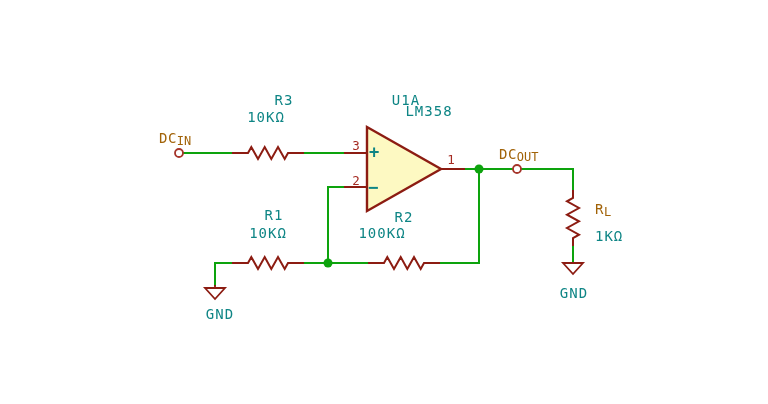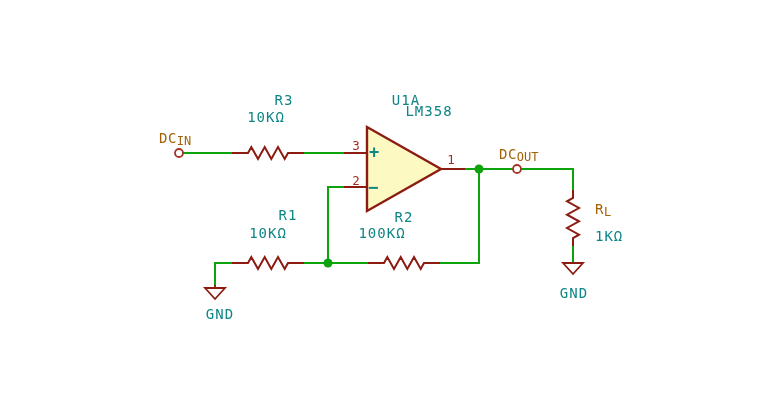--- a/index.html
+++ b/index.html
@@ -120,21 +120,21 @@
   <div class="pinnum" style="left:356px;top:146px;">3</div>
   <div class="pinnum" style="left:356px;top:181px;">2</div>
   <div class="pinnum" style="left:451px;top:160px;">1</div>
 
   <div class="opsign" style="left:374px;top:152px;">+</div>
   <div class="opsign" style="left:373px;top:187px;">−</div>
 
   <div class="lbl" style="left:268px;top:100px;padding-left:32px;">R3</div>
   <div class="lbl" style="left:266px;top:117px;">10KΩ</div>
 
-  <div class="lbl" style="left:280px;top:215px;padding-left:16px;">R1</div>
+  <div class="lbl" style="left:266px;top:215px;padding-left:16px;">R1</div>
   <div class="lbl" style="left:268px;top:233px;">10KΩ</div>
 
   <div class="lbl" style="left:404px;top:217px;">R2</div>
   <div class="lbl" style="left:382px;top:233px;">100KΩ</div>
 
   <div class="netlbl" style="left:595px;top:201px;">
     <span class="base">R</span>
     <span class="sub">L</span>
   </div>
   <div class="lbl" style="left:595px;top:229px;transform:translate(0,0);">1KΩ</div>

